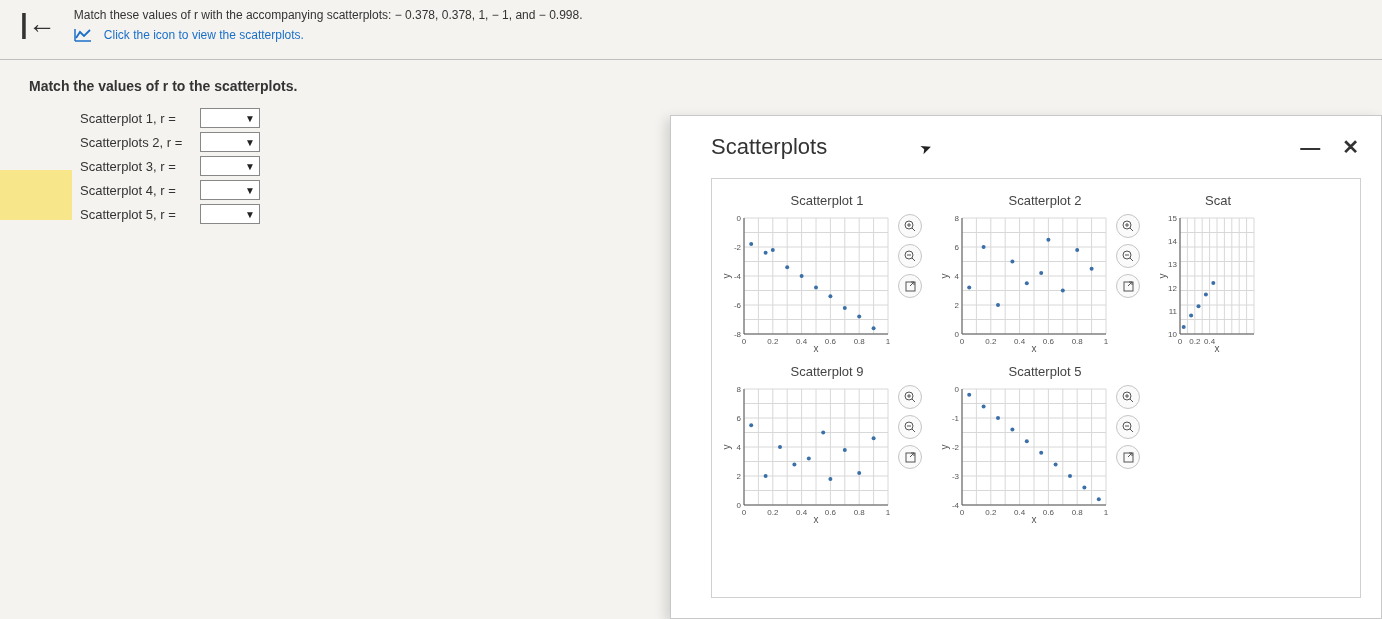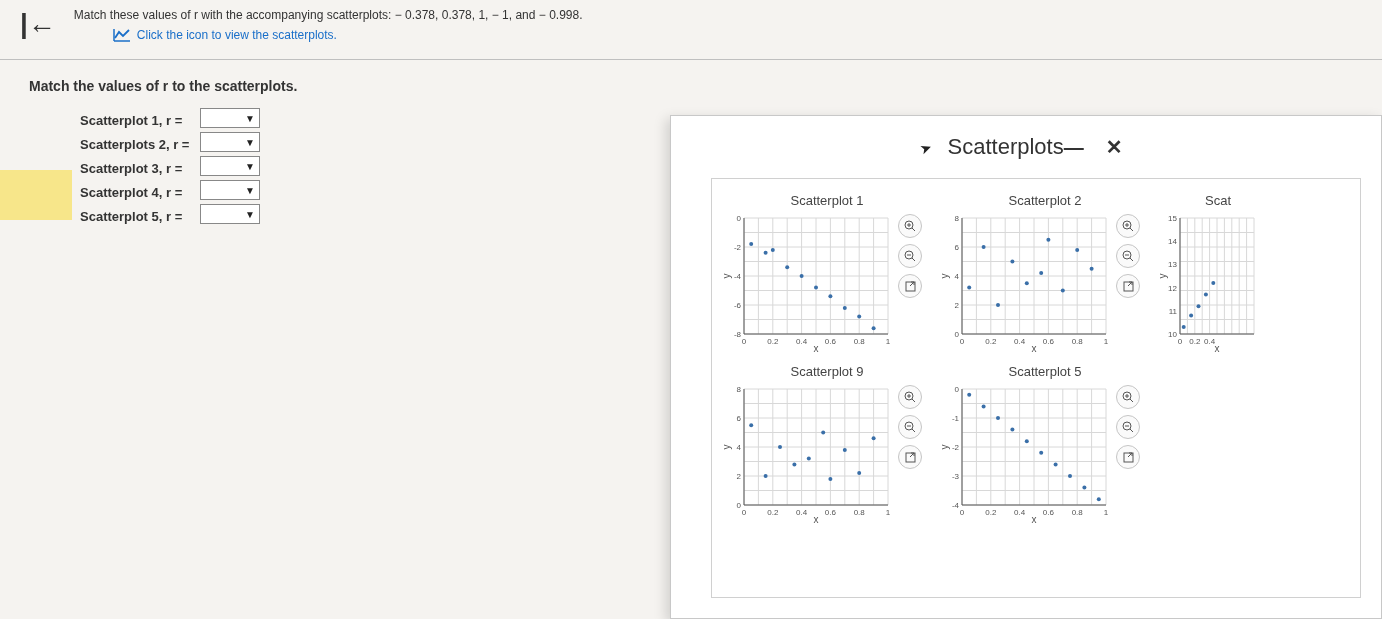--- a/index.html
+++ b/index.html
@@ -22,21 +22,21 @@
     font-size: 28px;
     font-weight: bold;
     color: #333;
     margin-right: 18px;
     cursor: pointer;
     line-height: 1;
     padding-top: 2px;
   }
   .header-text { flex: 1; font-size: 12px; color: #333; }
   .header-text .line1 { margin-bottom: 6px; }
-  .icon-link { color: #1a6fc9; display: inline-flex; align-items: center; gap: 6px; cursor: pointer; margin-left: 39px; }
+  .icon-link { color: #1a6fc9; display: inline-flex; align-items: center; gap: 12px; cursor: pointer; }
   .chart-icon { width: 18px; height: 14px; }
   .content {
     display: flex;
     padding: 18px 0 0 0;
   }
   .left-pane {
     width: 660px;
     padding-left: 20px;
   }
   .highlight-strip {
@@ -53,25 +53,24 @@
     font-weight: bold;
     color: #333;
     margin-bottom: 14px;
     position: relative;
     z-index: 1;
     padding-left: 9px;
   }
   .match-rows { position: relative; z-index: 1; margin-left: 60px;}
   .match-row {
     display: flex;
-    align-items: flex-end;
+    align-items: center;
     font-size: 13px;
     color: #333;
     margin-bottom: 4px;
-    font-weight: bold;
   }
   .match-row label { width: 120px; }
   .dd {
     width: 60px;
     height: 20px;
     border: 1px solid #888;
     background: #fff;
     display: inline-flex;
     align-items: center;
     justify-content: flex-end;
@@ -87,21 +86,21 @@
     width: 712px;
     height: 504px;
     background: #fff;
     border: 1px solid #c8c8c8;
     box-shadow: -4px 4px 12px rgba(0,0,0,0.15);
     overflow: hidden;
   }
   .popup-head {
     display: flex;
     align-items: center;
-    justify-content: center;
+    justify-content: space-between;
     padding: 18px 22px 8px 40px;
   }
   .popup-title { font-size: 22px; color: #333; font-weight: 400;}
   .popup-ctrls { display: flex; gap: 22px; align-items: center; }
   .popup-ctrls span { font-size: 20px; font-weight: bold; cursor: pointer; color: #333;}
   .popup-body {
     margin: 10px 20px 10px 40px;
     border: 1px solid #d0d0d0;
     padding: 14px 10px;
     height: 420px;

